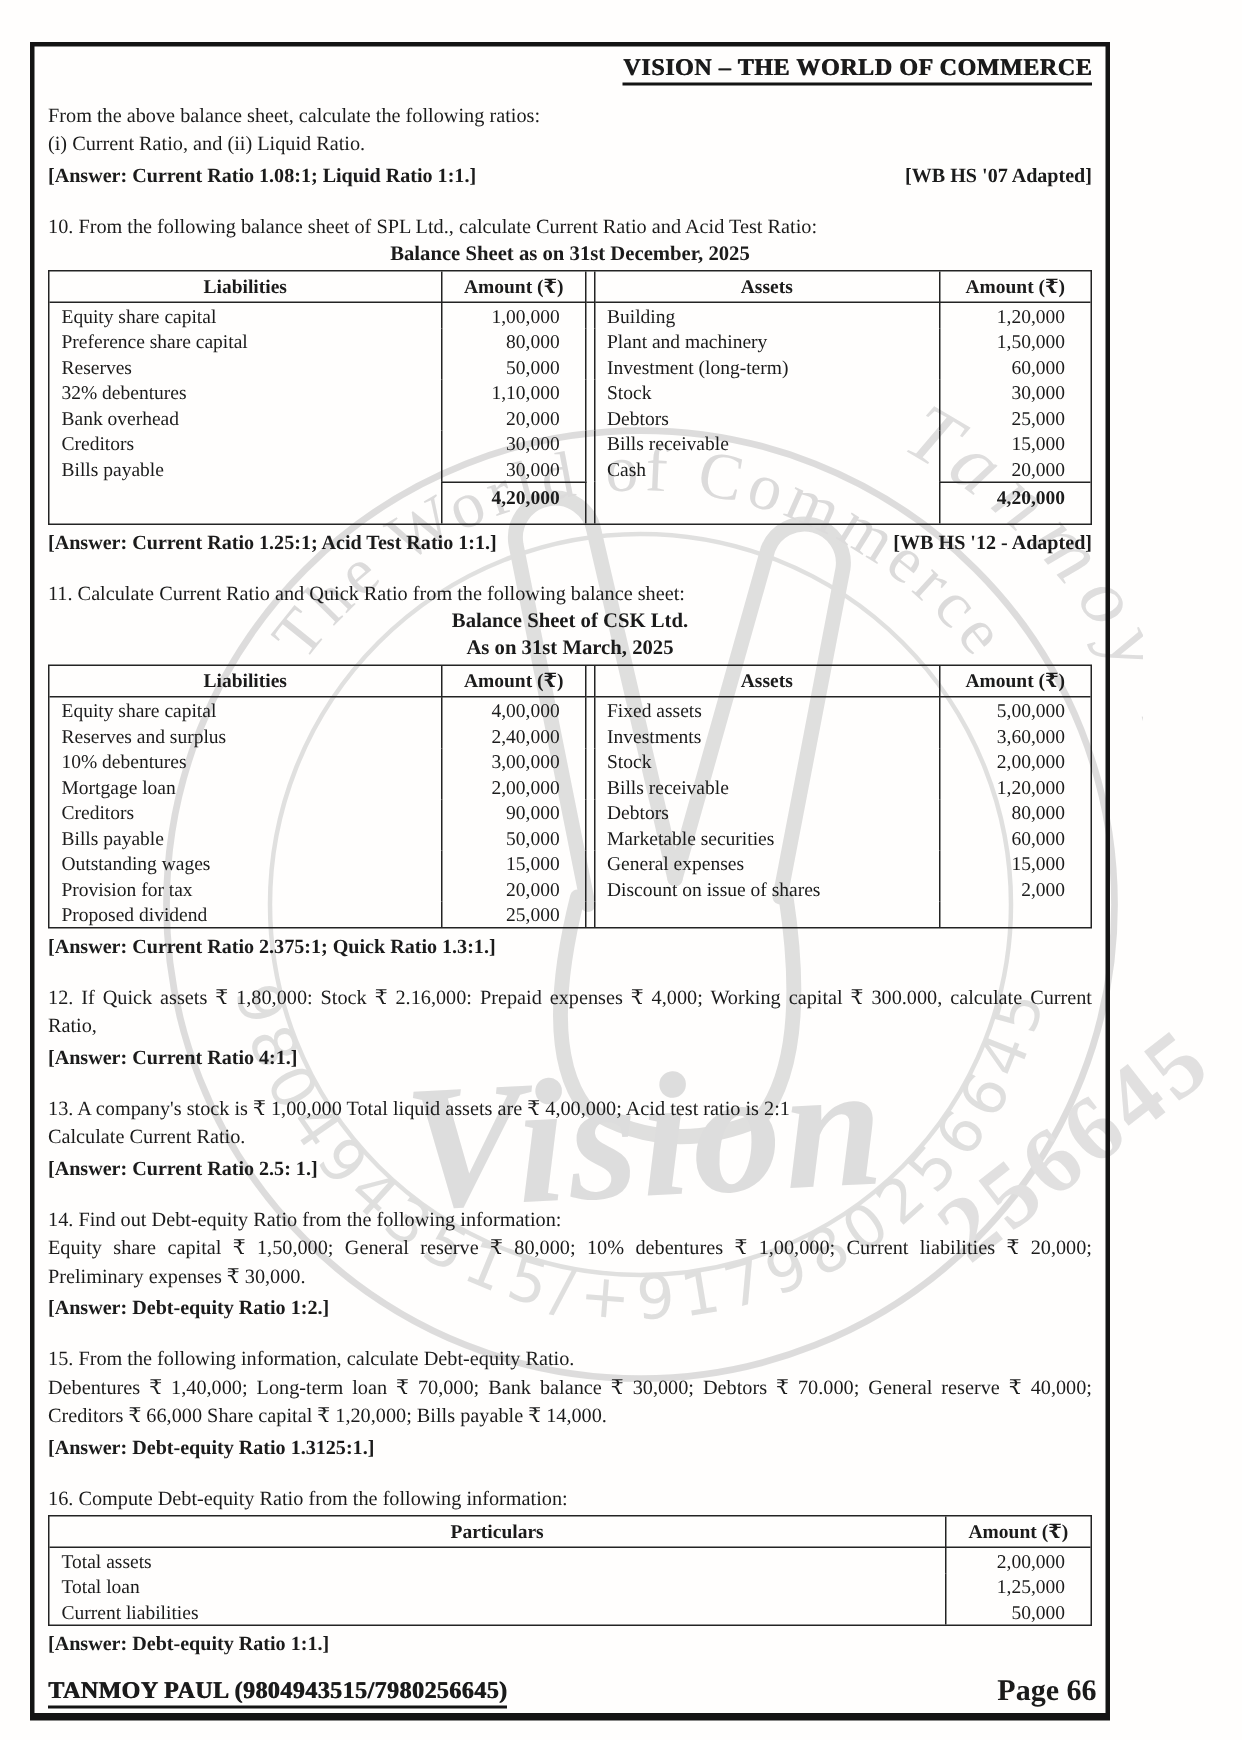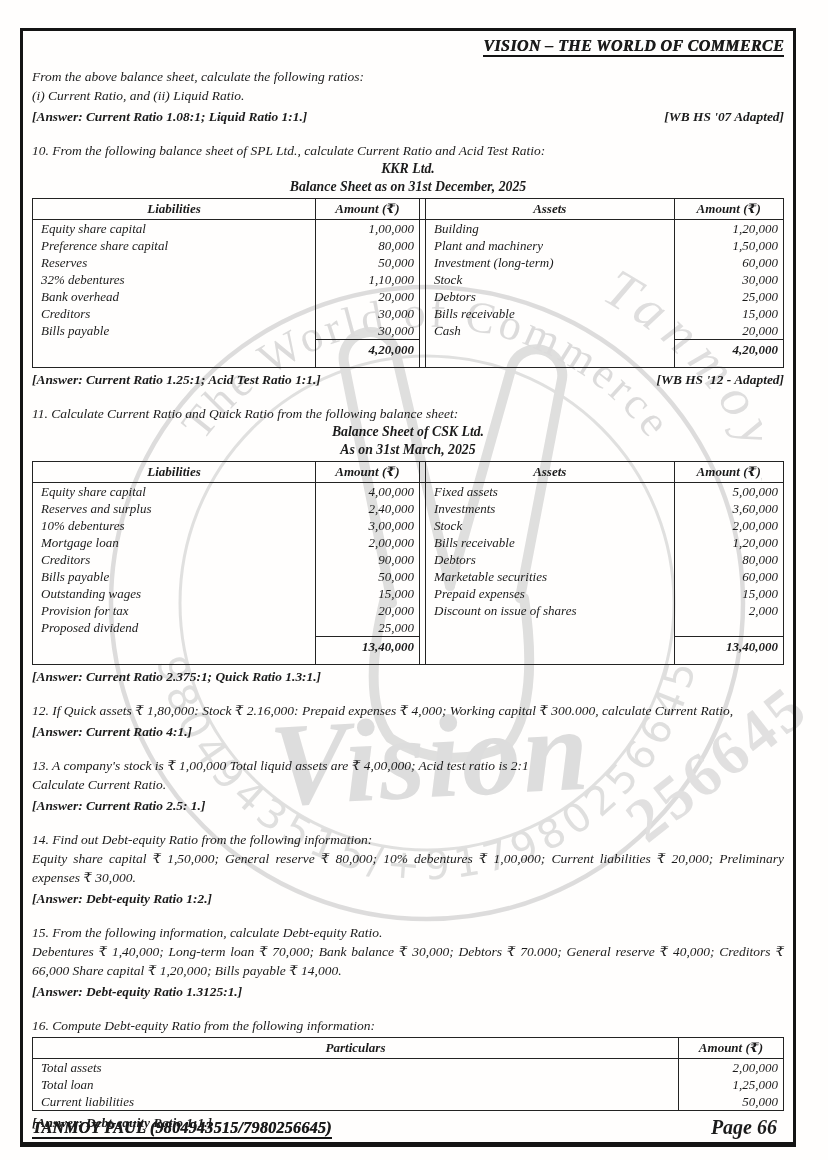--- a/index.html
+++ b/index.html
@@ -7,50 +7,50 @@
         font-family:"Liberation Serif","DejaVu Serif",serif;color:#1b1b1b;}
   
   .watermark{position:absolute;inset:0;z-index:0;opacity:.55;pointer-events:none;}
   .wm-svg{position:absolute;left:92px;top:268px;}
   .wm-vision{position:absolute;left:140px;top:690px;width:580px;text-align:center;
              font-size:118px;font-weight:bold;font-style:italic;letter-spacing:2px;
              color:#c3c3c3;transform:rotate(-3deg);white-space:nowrap;}
   .wm-corner{position:absolute;left:612px;top:728px;font-size:62px;font-weight:bold;
              color:#c9c9c9;transform:rotate(-38deg);letter-spacing:4px;}
   
-  .frame{position:absolute;left:20px;top:28px;width:776px;height:1119px;
-         border:3px solid #141414;border-bottom-width:5px;box-sizing:border-box;font-style:italic;}
+  .frame{position:absolute;left:20px;top:28px;width:720px;height:1119px;
+         border:3px solid #141414;border-bottom-width:5px;box-sizing:border-box;}
   .content{position:relative;z-index:1;padding:4px 9px 0 9px;}
   .brand{text-align:right;margin:2px 0 12px 0;}
   .brand span{font-weight:bold;font-size:16px;letter-spacing:.4px;
               border-bottom:2.5px solid #141414;padding-bottom:1px;
               text-shadow:.5px 0 0 currentColor;}
   p.t{margin:0;font-size:13.5px;line-height:19px;}
   .just{text-align:justify;}
   .ctr{text-align:center;font-weight:bold;margin:0;font-size:13.8px;line-height:18px;}
   .ans{display:flex;justify-content:space-between;font-weight:bold;font-size:13.4px;
        line-height:19px;margin-top:2px;gap:35px;}
   .qsec{margin-top:15px;}
   
   table.bs{width:100%;border-collapse:separate;border-spacing:0;
            border:1.6px solid #232323;font-size:13px;margin-top:2px;}
   table.bs th{font-weight:bold;text-align:center;height:20px;line-height:20px;
               padding:0 4px;border-bottom:1.4px solid #232323;}
   table.bs td{height:17px;line-height:17px;padding:0 6px;vertical-align:top;}
   table.bs td.lbl{text-align:left;padding-left:8px;}
-  table.bs td.amt{text-align:right;padding-right:5px;}
+  table.bs td.amt{text-align:right;padding-right:17px;}
   table.bs .k2{border-left:1px solid #232323;border-right:1px solid #232323;}
   table.bs .sep{border-right:1px solid #232323;width:3px;padding:0;}
   table.bs .k4{border-left:1px solid #232323;}
   table.bs tr.total td{font-weight:bold;}
   table.bs tr.total td.amt{border-top:1.4px solid #232323;padding-top:1px;padding-bottom:9px;}
   col.c1{width:37.6%}col.c2{width:14%}col.csep{width:3px}col.c3{width:33%}col.c4{width:14.6%}
   col.s1{width:86%}col.s2{width:14%}
   
-  .footer{position:absolute;z-index:1;bottom:3px;left:9px;right:16px;display:flex;
+  .footer{position:absolute;z-index:1;bottom:3px;left:9px;right:6px;display:flex;
           justify-content:space-between;align-items:flex-end;}
   .footer .author{font-weight:bold;font-size:16px;letter-spacing:.3px;
                   border-bottom:2.5px solid #141414;text-shadow:.5px 0 0 currentColor;}
   .footer .pageno{font-weight:bold;font-size:20px;}
 </style>
 </head>
 <body>
 
 <div class="page">
 
@@ -91,21 +91,20 @@
 
       <p class="t">From the above balance sheet, calculate the following ratios:</p>
       <p class="t">(i) Current Ratio, and (ii) Liquid Ratio.</p>
       <div class="ans">
         <span>[Answer: Current Ratio 1.08:1; Liquid Ratio 1:1.]</span>
         <span>[WB HS '07 Adapted]</span>
       </div>
 
       <div class="qsec">
         <p class="t">10. From the following balance sheet of SPL Ltd., calculate Current Ratio and Acid Test Ratio:</p>
-        <p class="ctr">KKR Ltd.</p>
         <p class="ctr">Balance Sheet as on 31st December, 2025</p>
         <table class="bs">
             <colgroup>
               <col class="c1">
               <col class="c2">
               <col class="csep">
               <col class="c3">
               <col class="c4">
             </colgroup>
             <thead>
@@ -243,43 +242,36 @@
                 <td class="lbl">Bills payable</td>
                 <td class="amt k2">50,000</td>
                 <td class="sep"></td>
                 <td class="lbl">Marketable securities</td>
                 <td class="amt k4">60,000</td>
               </tr>
               <tr>
                 <td class="lbl">Outstanding wages</td>
                 <td class="amt k2">15,000</td>
                 <td class="sep"></td>
-                <td class="lbl">Prepaid expenses</td>
+                <td class="lbl">General expenses</td>
                 <td class="amt k4">15,000</td>
               </tr>
               <tr>
                 <td class="lbl">Provision for tax</td>
                 <td class="amt k2">20,000</td>
                 <td class="sep"></td>
                 <td class="lbl">Discount on issue of shares</td>
                 <td class="amt k4">2,000</td>
               </tr>
               <tr>
                 <td class="lbl">Proposed dividend</td>
                 <td class="amt k2">25,000</td>
                 <td class="sep"></td>
                 <td class="lbl"></td>
                 <td class="amt k4"></td>
-              </tr>
-              <tr class="total">
-                <td class="lbl"></td>
-                <td class="amt k2">13,40,000</td>
-                <td class="sep"></td>
-                <td class="lbl"></td>
-                <td class="amt k4">13,40,000</td>
               </tr>
             </tbody>
           </table>
         <div class="ans">
           <span>[Answer: Current Ratio 2.375:1; Quick Ratio 1.3:1.]</span>
         </div>
       </div>
 
       <div class="qsec">
         <p class="t just">12. If Quick assets ₹ 1,80,000: Stock ₹ 2.16,000: Prepaid expenses ₹ 4,000; Working capital ₹ 300.000, calculate Current Ratio,</p>

